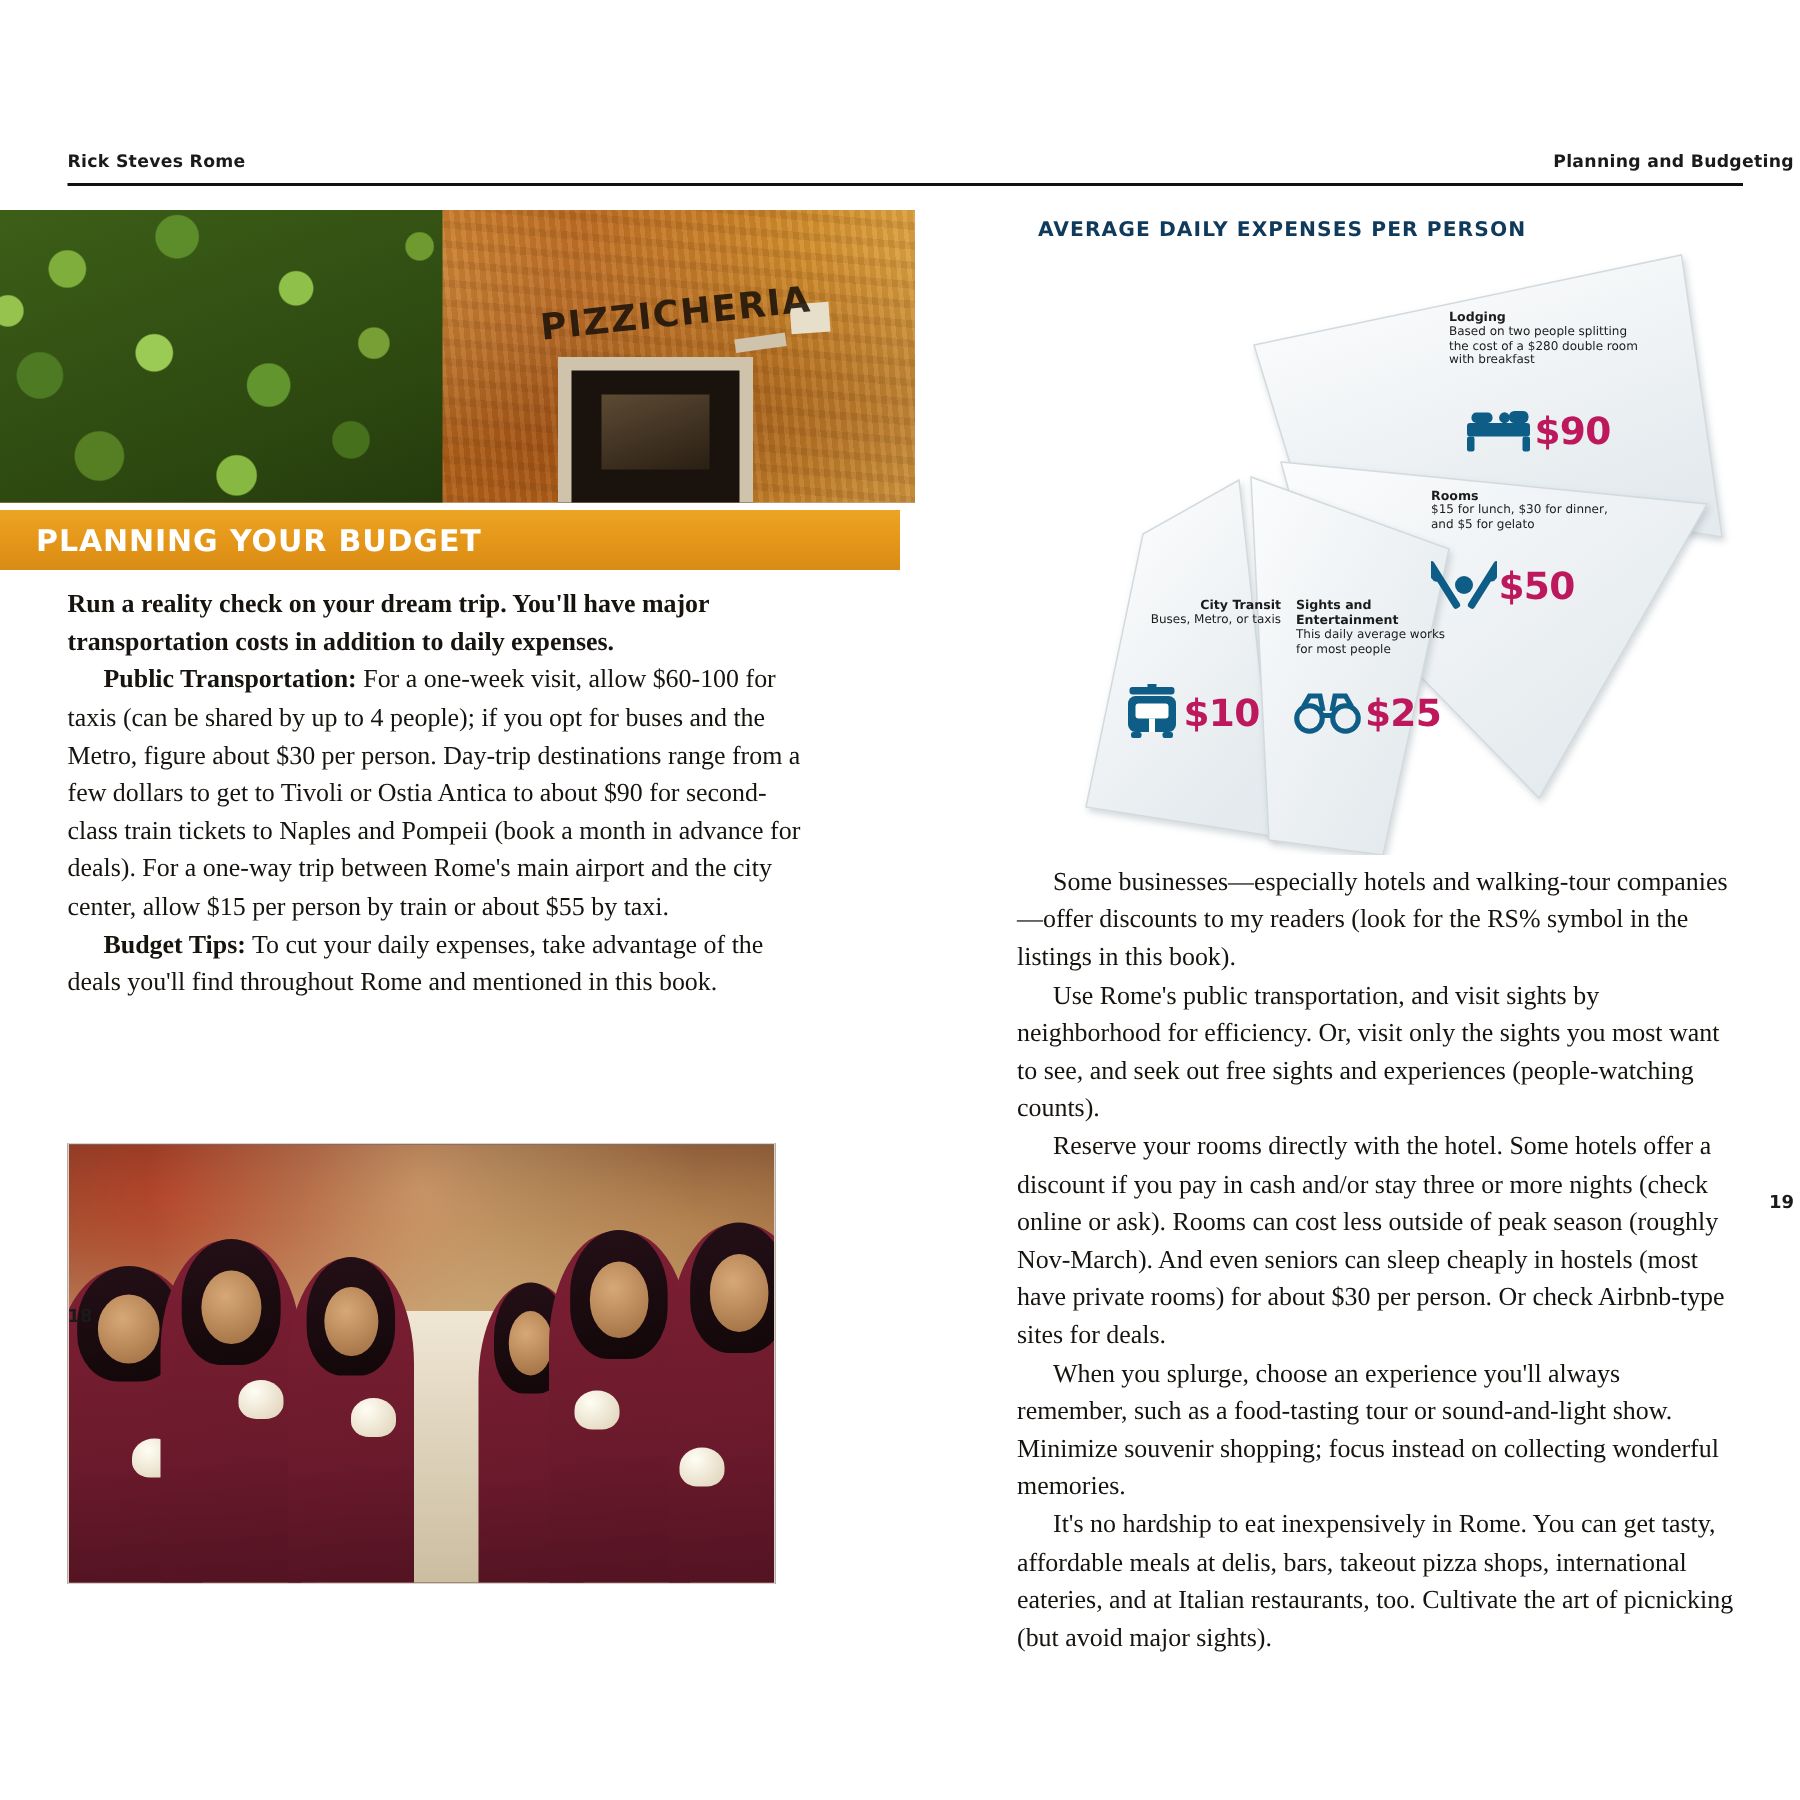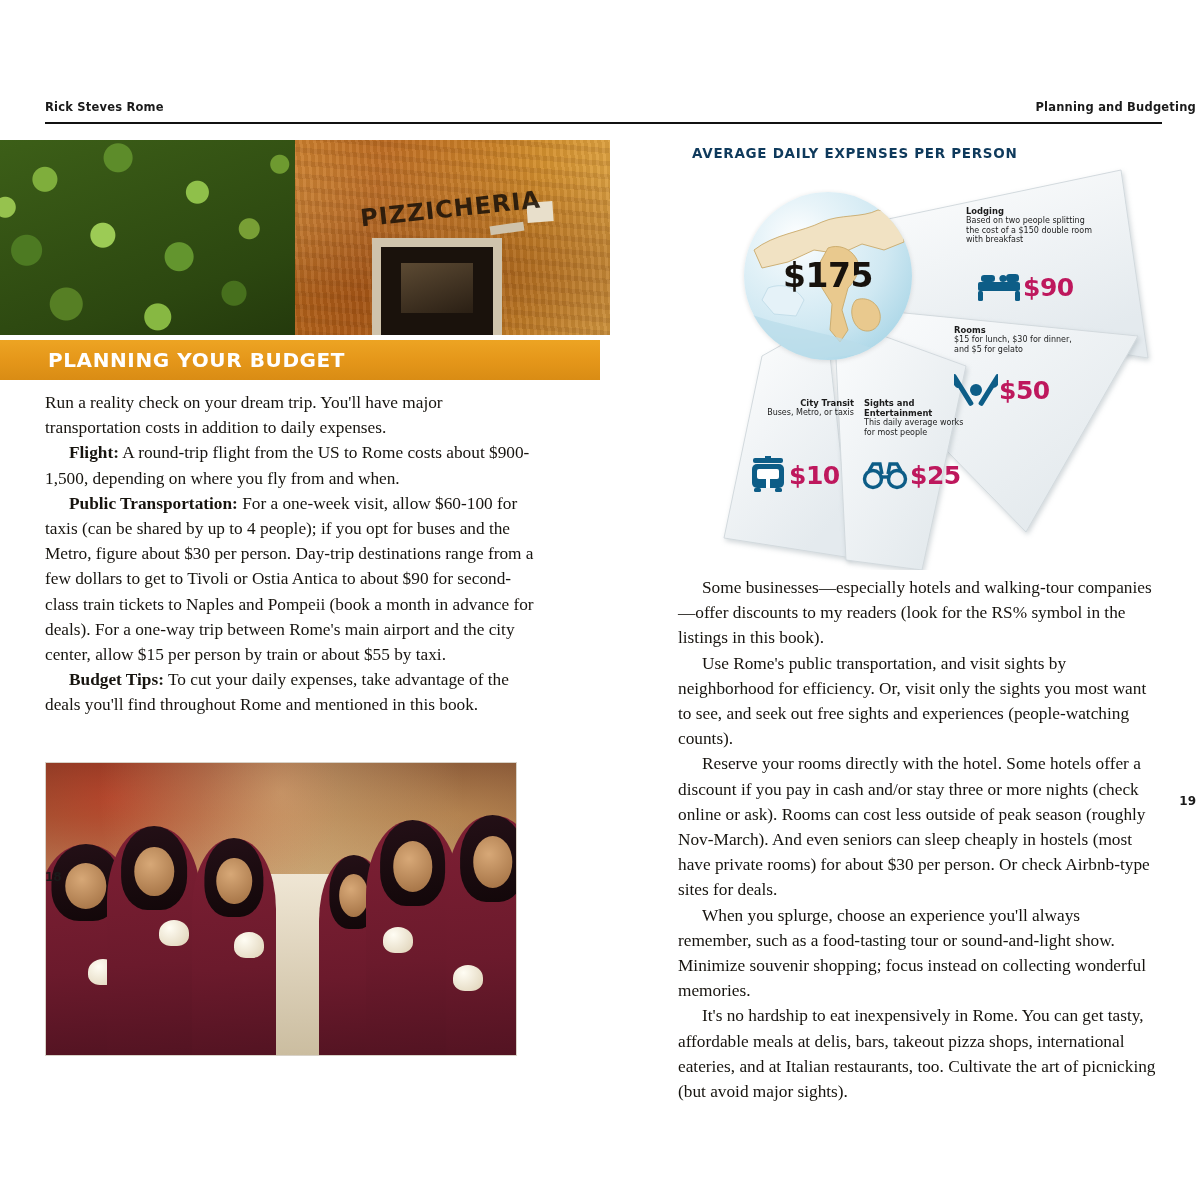--- a/index.html
+++ b/index.html
@@ -133,42 +133,42 @@
   
   .banner {
     position: absolute;
     left: 0; top: 340px;
     width: 600px; height: 40px;
     background: linear-gradient(180deg, #eda423 0%, #e5971a 50%, #d98c14 100%);
     display: flex;
     align-items: center;
   }
   .banner-text {
-    margin-left: 48px;
+    margin-left: 24px;
     font-family: "DejaVu Sans", sans-serif;
     font-weight: bold;
     font-size: 20px;
     letter-spacing: 0.6px;
     color: #ffffff;
   }
 
   
   .col {
     position: absolute;
     font-family: "Liberation Serif", serif;
     font-size: 17.3px;
     line-height: 25.2px;
     color: #17140f;
     text-align: left;
   }
   .col.left-col  { left: 45px;  top: 390px;  width: 490px; }
   .col.right-col { left: 678px; top: 575px;  width: 478px; }
 
   .col p { text-indent: 24px; margin: 0; }
-  .col p.first { text-indent: 0; }
+  .col p.first { text-indent: 0; font-weight: bold; }
   .col b { font-weight: bold; }
 
   
   .photo-bottom {
     position: absolute;
     left: 45px; top: 762px;
     width: 472px; height: 294px;
     overflow: hidden;
     background: #2a1014;
     border: 1px solid #d8d2c8;
@@ -340,21 +340,20 @@
       <div class="ph-plate"></div>
       <div class="ph-sign">PIZZICHERIA</div>
     </div>
 
     <div class="banner">
       <span class="banner-text">PLANNING YOUR BUDGET</span>
     </div>
 
     <div class="col left-col">
       <p class="first"><span>Run a reality check on your dream trip. You'll have major transportation costs in addition to daily expenses.</span></p>
-      <p><b>Flight:</b><span> A round-trip flight from the US to Rome costs about $900-1,500, depending on where you fly from and when.</span></p>
       <p><b>Public Transportation:</b><span> For a one-week visit, allow $60-100 for taxis (can be shared by up to 4 people); if you opt for buses and the Metro, figure about $30 per person. Day-trip destinations range from a few dollars to get to Tivoli or Ostia Antica to about $90 for second-class train tickets to Naples and Pompeii (book a month in advance for deals). For a one-way trip between Rome's main airport and the city center, allow $15 per person by train or about $55 by taxi.</span></p>
       <p><b>Budget Tips:</b><span> To cut your daily expenses, take advantage of the deals you'll find throughout Rome and mentioned in this book.</span></p>
     </div>
 
     <div class="photo-bottom">
       <div class="nb-bg"></div>
       <div class="nb-counter"></div>
       <div class="nun n1">
           <span class="veil"></span>
           <span class="face"></span>
@@ -416,34 +415,24 @@
 
       <polygon filter="url(#sh)" points="160,70 445,10 472,198 185,152" fill="url(#pg1)" stroke="#d3dade" stroke-width="1"></polygon>
 
       <polygon filter="url(#sh)" points="178,148 462,176 350,372 196,214" fill="url(#pg2)" stroke="#d3dade" stroke-width="1"></polygon>
 
       <polygon filter="url(#sh)" points="150,160 176,398 48,378 86,196" fill="url(#pg1)" stroke="#d3dade" stroke-width="1"></polygon>
 
       <polygon filter="url(#sh)" points="158,158 290,206 246,410 170,400" fill="url(#pg2)" stroke="#d3dade" stroke-width="1"></polygon>
     </svg>
 
-    <div class="globe">
-      <svg class="landmass" viewBox="0 0 168 168">
-        <path d="M10,58 C30,42 58,40 78,30 C96,22 118,26 134,18 L158,22 L160,50 L140,58 L118,52 L96,62 L70,58 L44,70 L18,76 Z" fill="#f1e2c3" stroke="#c9a96a" stroke-width="0.9"></path>
-        <path d="M84,56 C94,52 106,56 112,66 C118,76 112,88 104,96 L98,118 L104,138 L96,150 L86,138 L88,112 L78,96 L74,74 Z" fill="#e9c98e" stroke="#c9a96a" stroke-width="0.9"></path>
-        <path d="M112,108 C122,104 134,110 136,122 C138,134 128,142 118,138 C108,134 104,116 112,108 Z" fill="#e9c98e" stroke="#c9a96a" stroke-width="0.9"></path>
-        <path d="M24,96 C40,90 52,96 60,108 L52,124 L30,122 L18,108 Z" fill="#e5f2f8" stroke="#bcd9e6" stroke-width="0.8"></path>
-        <path d="M0,120 C30,132 70,138 110,150 L140,160 L60,168 L0,160 Z" fill="#b9dcea" opacity="0.75"></path>
-      </svg>
-      <div class="globe-amount">$175</div>
-    </div>
 
     <div class="wedge-label lbl-lodging">
       <span class="hd">Lodging</span>
-      <span class="sub">Based on two people splitting the cost of a $150 double room with breakfast</span>
+      <span class="sub">Based on two people splitting the cost of a $280 double room with breakfast</span>
     </div>
     <div class="amount-row amt-lodging">
       <svg width="46" height="34" viewBox="0 0 46 34">
         <rect class="icon-blue" x="2" y="12" width="42" height="9" rx="2"></rect>
         <rect class="icon-blue" x="2" y="21" width="5" height="10" rx="1.5"></rect>
         <rect class="icon-blue" x="39" y="21" width="5" height="10" rx="1.5"></rect>
         <rect class="icon-blue" x="5" y="5" width="14" height="7" rx="3.2"></rect>
         <circle class="icon-blue" cx="27" cy="8.5" r="3.6"></circle>
         <rect class="icon-blue" x="30" y="4" width="13" height="8" rx="3.6"></rect>
       </svg>

